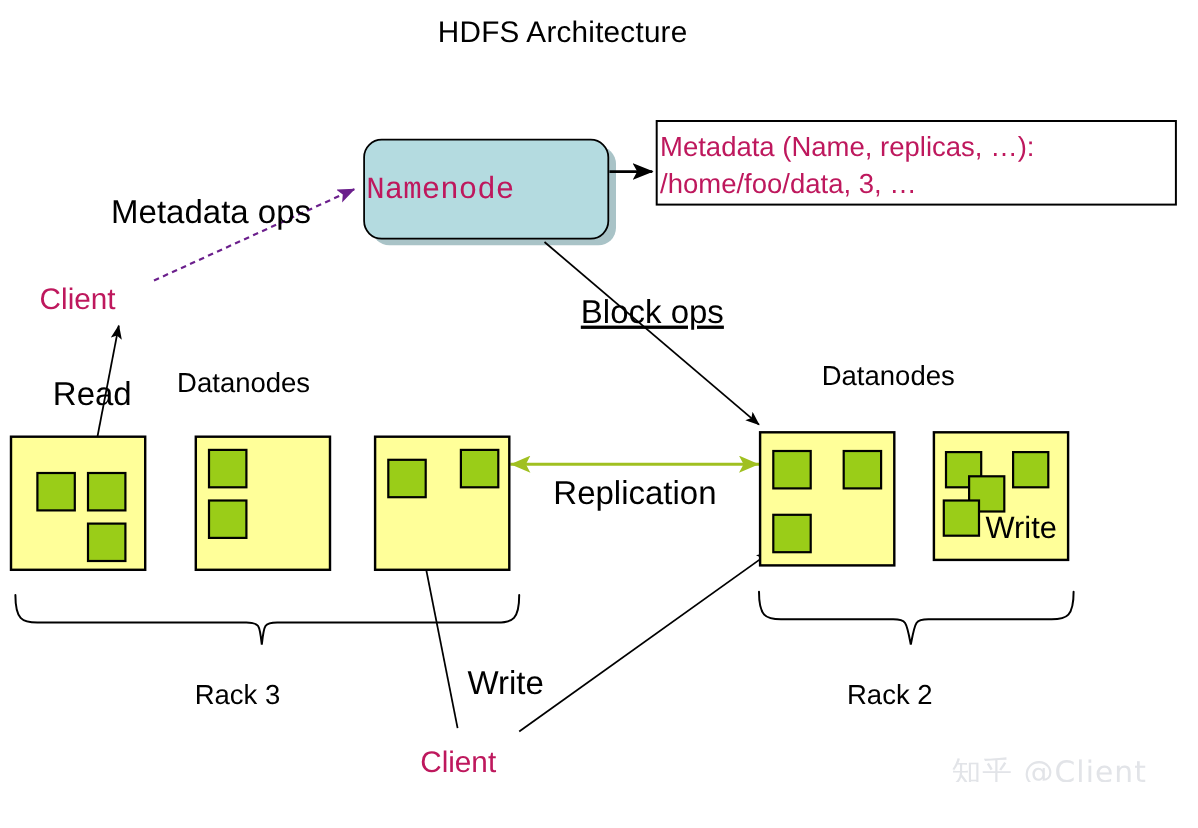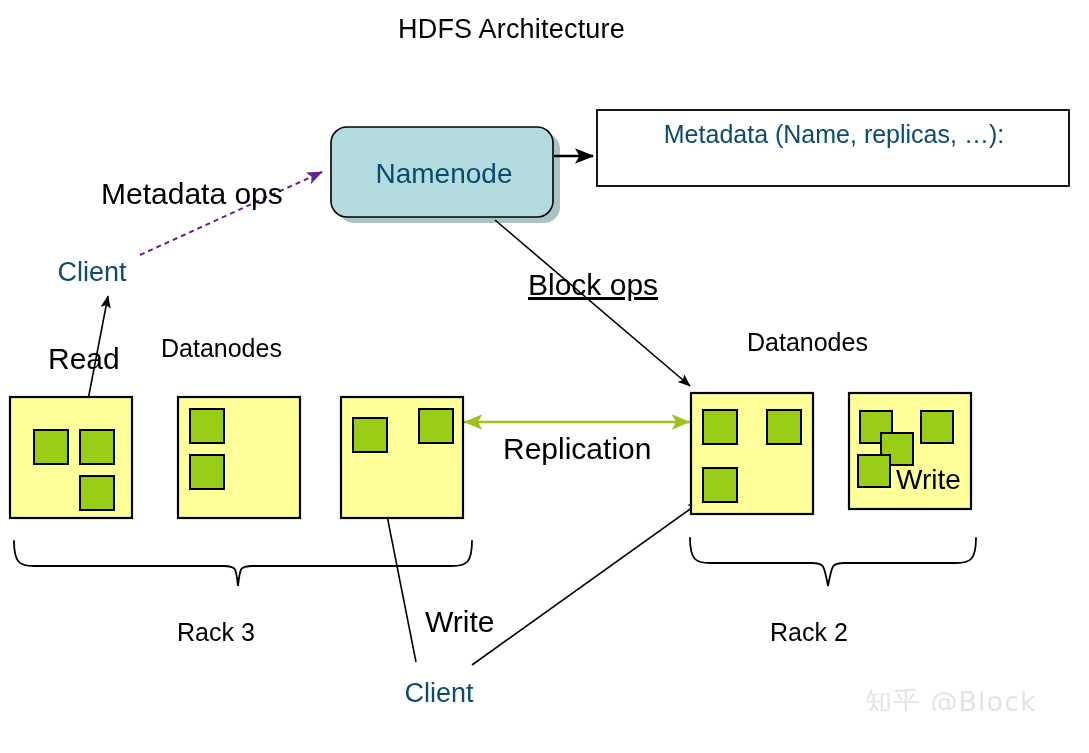--- a/index.html
+++ b/index.html
@@ -49,28 +49,29 @@
     font-size: 25px;
   }
   #label-datanodes-1 { left: 161px; top: 334px; }
   #label-datanodes-2 { left: 747px; top: 328px; }
   #label-rack-1      { left: 177px; top: 618px; }
   #label-rack-2      { left: 770px; top: 618px; }
   #label-blocks      { left: 896px; top: 464px; font-size: 28px; }
 
   .node-text {
     position: absolute;
-    color: #0c4a6e;
-    text-align: center;
+    color: #be185d;
+    text-align: left;
     font-family: "Liberation Sans", sans-serif;
     pointer-events: none;
   }
   #namenode-text {
     left: 333px; top: 158px; width: 222px;
     font-size: 28px;
+    font-family: Liberation Mono, monospace;
   }
   #client-top-text {
     left: 36px; top: 257px; width: 112px;
     font-size: 27px;
   }
   #client-bottom-text {
     left: 382px; top: 678px; width: 114px;
     font-size: 27px;
   }
   #metadata-text {
@@ -170,31 +171,32 @@
         </g>
       </g>
   </svg>
 
   <div class="lbl" id="diagram-title">HDFS Architecture</div>
 
   <div class="node-text" id="namenode-text">Namenode</div>
 
   <div class="node-text" id="metadata-text">
     <span class="meta-line">Metadata (Name, replicas, …):</span>
+    <span class="meta-line">/home/foo/data, 3, …</span>
   </div>
 
   <div class="node-text" id="client-top-text">Client</div>
   <div class="node-text" id="client-bottom-text">Client</div>
 
   <div class="lbl edge-label" id="label-metadata-ops">Metadata ops</div>
   <div class="lbl edge-label" id="label-block-ops">Block ops</div>
   <div class="lbl edge-label" id="label-replication">Replication</div>
   <div class="lbl edge-label" id="label-read">Read</div>
   <div class="lbl edge-label" id="label-write">Write</div>
 
   <div class="lbl group-label" id="label-datanodes-1">Datanodes</div>
   <div class="lbl group-label" id="label-datanodes-2">Datanodes</div>
   <div class="lbl group-label" id="label-rack-1">Rack 3</div>
   <div class="lbl group-label" id="label-rack-2">Rack 2</div>
   <div class="lbl" id="label-blocks">Write</div>
 
-  <div id="watermark">知乎 @Block</div>
+  <div id="watermark">知乎 @Client</div>
 </div>
 
 </body></html>

